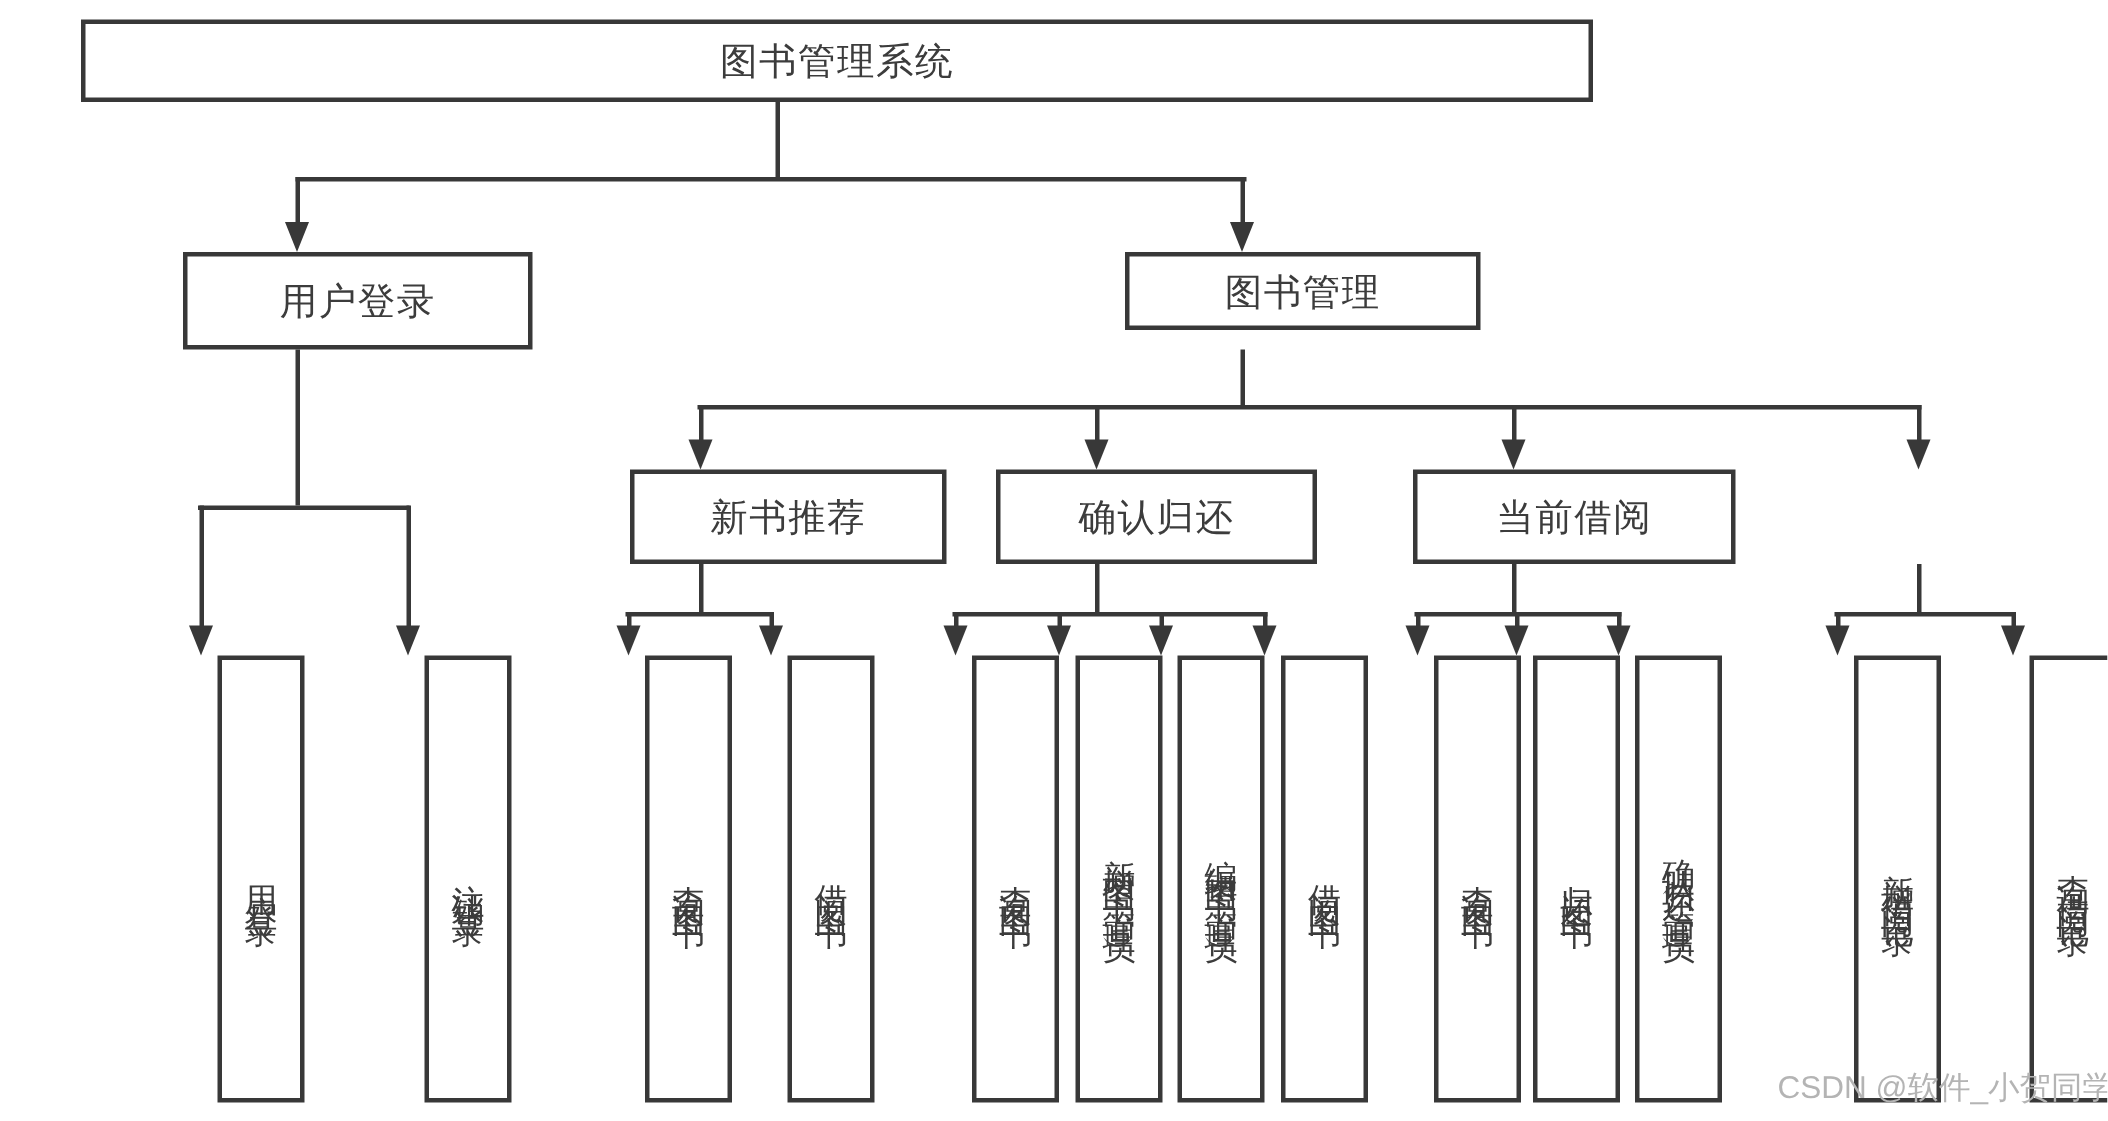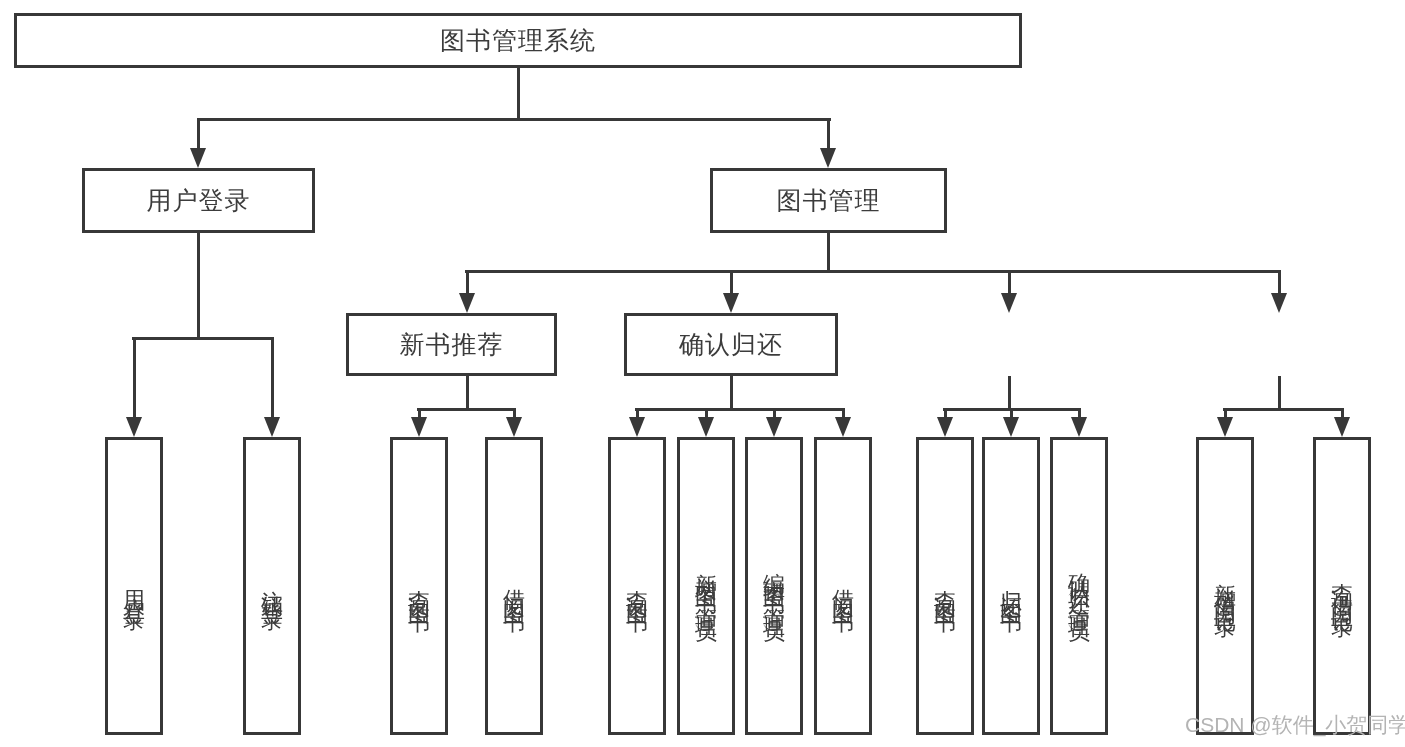--- a/index.html
+++ b/index.html
@@ -20,20 +20,21 @@
   }
   
   .box {
     position: absolute;
     box-sizing: border-box;
     border: 3px solid var(--line);
     background: var(--bg);
     display: flex;
     align-items: center;
     justify-content: center;
+    margin-left: 40px;
   }
   .box .hlabel {
     font-size: 25px;
     letter-spacing: 1px;
     color: var(--text);
     white-space: nowrap;
   }
   .leaf {
     top: 437px;
     width: 58px;
@@ -72,29 +73,32 @@
 
 <div class="canvas">
 
   <div class="box" style="left:14px;top:13px;width:1008px;height:55px;">
     <span class="hlabel">图书管理系统</span>
   </div>
 
   <div class="box" style="left:82px;top:168px;width:233px;height:65px;">
     <span class="hlabel">用户登录</span>
   </div>
-  <div class="box" style="left:710px;top:168px;width:237px;height:65px;">
+  <div class="box" style="left:710px;top:168px;width:237px;height:52px;">
     <span class="hlabel">图书管理</span>
   </div>
 
-  <div class="box" style="left:346px;top:313px;width:211px;height:63px;font-family:Liberation Mono, monospace;">
+  <div class="box" style="left:380px;top:313px;width:211px;height:63px;font-family:Liberation Mono, monospace;">
     <span class="hlabel">新书推荐</span>
   </div>
   <div class="box" style="left:624px;top:313px;width:214px;height:63px;">
     <span class="hlabel">确认归还</span>
+  </div>
+  <div class="box" style="left:902px;top:313px;width:215px;height:63px;">
+    <span class="hlabel">当前借阅</span>
   </div>
 
   <div class="box leaf" style="left:105px;">
     <span class="vlabel">用户登录</span>
   </div>
   <div class="box leaf" style="left:243px;">
     <span class="vlabel">注销登录</span>
   </div>
 
   <div class="box leaf" style="left:390px;">

